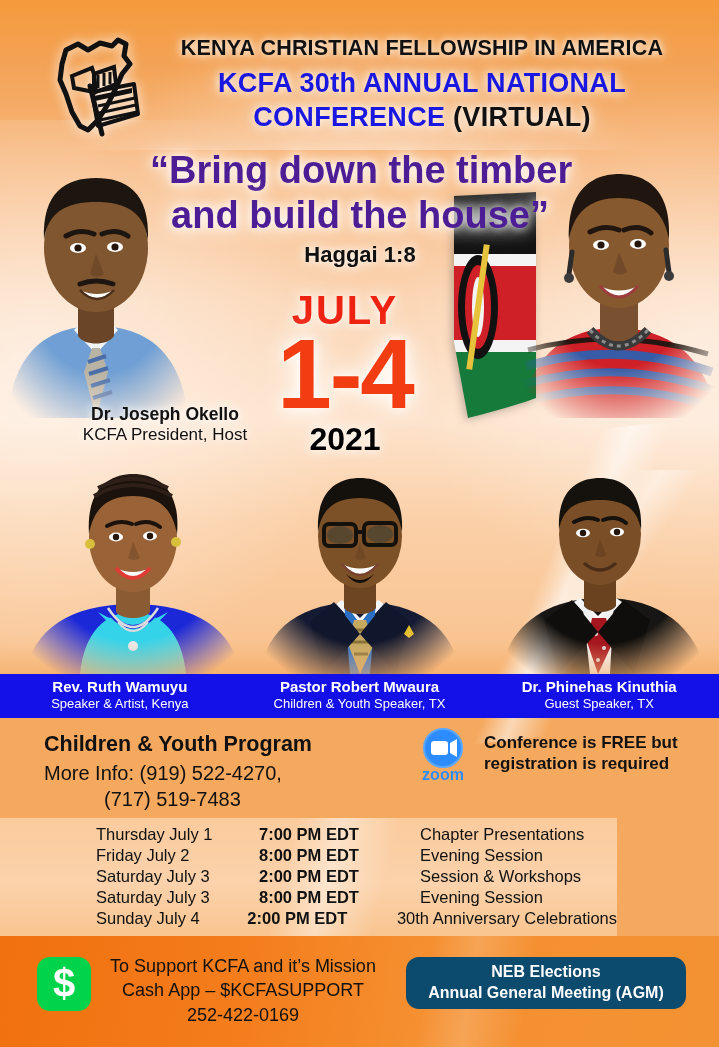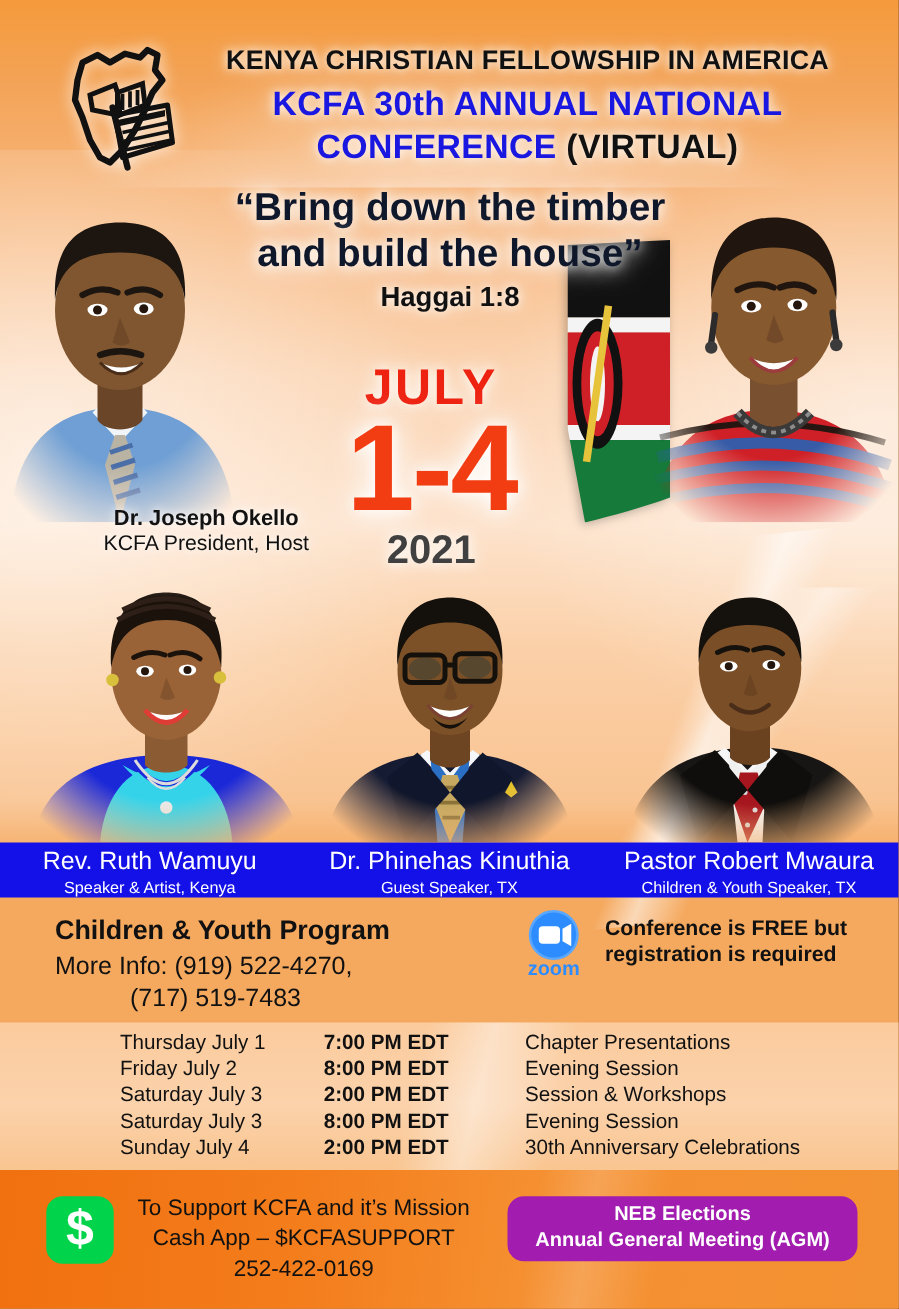--- a/index.html
+++ b/index.html
@@ -67,21 +67,21 @@
   .conf-line.l1{ top:46px; }
   .conf-line.l2{ top:80px; }
   .conf-line .virtual{ color:#111; }
 
   
   .theme{
     position:absolute; left:150px; top:148px; width:420px;
     text-align:center; z-index:6;
   }
   .theme .t-line{
-    font-size:31px; font-weight:bold; color:#0f172a; line-height:1.18;
+    font-size:38px; font-weight:bold; color:#4c1d95; line-height:1.18;
     text-shadow:0 0 9px rgba(255,255,255,.98), 0 0 18px rgba(255,255,255,.9), 0 0 26px rgba(255,255,255,.7);
     white-space:nowrap;
   }
   .theme .t-ref{
     margin-top:4px; font-size:22px; font-weight:bold; color:#111;
     text-shadow:0 0 8px rgba(255,255,255,.98), 0 0 16px rgba(255,255,255,.85);
   }
 
   
   .date-block{
@@ -91,21 +91,21 @@
   .date-month{
     font-size:40px; font-weight:bold; color:#ee2211; letter-spacing:2px;
     text-shadow:0 0 9px rgba(255,255,255,.98), 0 0 20px rgba(255,255,255,.88);
   }
   .date-days{
     font-size:98px; font-weight:bold; color:#f23c12; line-height:.92;
     letter-spacing:-2px; margin-top:-4px;
     text-shadow:0 0 10px rgba(255,255,255,.98), 0 0 22px rgba(255,255,255,.9), 0 0 34px rgba(255,255,255,.7);
   }
   .date-year{
-    margin-top:2px; font-size:32px; font-weight:bold; color:#404040;
+    margin-top:2px; font-size:32px; font-weight:bold; color:#000000;
     text-shadow:0 0 9px rgba(255,255,255,.98), 0 0 18px rgba(255,255,255,.85);
   }
 
   
   .flag{
     position:absolute; left:452px; top:192px; width:86px; height:230px;
     z-index:3; filter:drop-shadow(-2px 2px 4px rgba(0,0,0,.25));
   }
 
   
@@ -131,21 +131,21 @@
 
   .cap-okello{ left:0px; top:404px; width:330px; }
   .cap-ruto  { left:440px; top:404px; width:279px; }
 
   
   .blue-bar{
     position:absolute; left:0; top:674px; width:719px; height:44px;
     background:#1410e8; z-index:9; display:flex;
   }
   .blue-bar .cell{ flex:1; text-align:center; color:#fff; padding-top:4px; }
-  .blue-bar .nm{ font-size:20px; font-weight:normal; white-space:nowrap; }
+  .blue-bar .nm{ font-size:15px; font-weight:bold; white-space:nowrap; }
   .blue-bar .rl{ font-size:13px; white-space:nowrap; margin-top:1px; }
 
   
   .info-band{
     position:absolute; left:0; top:718px; width:641px; height:100px; z-index:6;
   }
   .cy-title{
     position:absolute; left:44px; top:14px;
     font-size:21.5px; font-weight:bold; color:#111; white-space:nowrap;
   }
@@ -164,21 +164,21 @@
   }
   .reg-url{
     position:absolute; left:408px; top:68px; width:305px;
     text-align:center; font-size:21px; font-weight:bold; color:#1a18e0;
     white-space:nowrap;
     text-shadow:0 0 6px rgba(255,255,255,.9);
   }
 
   
   .schedule{
-    position:absolute; left:0; top:818px; width:719px; height:118px; z-index:6;
+    position:absolute; left:0; top:818px; width:617px; height:118px; z-index:6;
     background:linear-gradient(180deg,#fbcb9d 0%, #fbd2ab 55%, #f9c590 100%);
   }
   .sch-stripe{
     position:absolute; inset:0; overflow:hidden;
     background:linear-gradient(104deg, rgba(255,255,255,0) 46%, rgba(255,255,255,.42) 53%, rgba(255,255,255,0) 62%);
   }
   .sch-row{
     position:relative; display:flex; align-items:center;
     height:21px; font-size:16.5px; color:#111; padding-left:96px;
   }
@@ -201,21 +201,21 @@
     background:#01d44a; border-radius:13px;
     display:flex; align-items:center; justify-content:center;
   }
   .cash-icon span{ color:#fff; font-size:40px; font-weight:bold; line-height:1; margin-top:-2px; }
   .support{
     position:absolute; left:98px; top:18px; width:290px;
     font-size:18px; color:#111; line-height:1.36; text-align:center;
   }
   .neb-box{
     position:absolute; left:406px; top:957px; width:280px; height:52px; z-index:8;
-    background:#a21caf; border-radius:13px;
+    background:#0c4a6e; border-radius:13px;
     display:flex; flex-direction:column; align-items:center; justify-content:center;
   }
   .neb-box div{ color:#fff; font-size:16px; font-weight:bold; line-height:1.3; white-space:nowrap; }
 </style>
 </head>
 <body>
 
 <div id="poster">
 
   <div class="bg-base"></div>
@@ -525,26 +525,26 @@
       </svg>
     </div>
   </div>
 
   <div class="blue-bar">
     <div class="cell">
       <div class="nm">Rev. Ruth Wamuyu</div>
       <div class="rl">Speaker &amp; Artist, Kenya</div>
     </div>
     <div class="cell">
+      <div class="nm">Pastor Robert Mwaura</div>
+      <div class="rl">Children &amp; Youth Speaker, TX</div>
+    </div>
+    <div class="cell">
       <div class="nm">Dr. Phinehas Kinuthia</div>
       <div class="rl">Guest Speaker, TX</div>
-    </div>
-    <div class="cell">
-      <div class="nm">Pastor Robert Mwaura</div>
-      <div class="rl">Children &amp; Youth Speaker, TX</div>
     </div>
   </div>
 
   <div class="info-band">
     <div class="cy-title">Children &amp; Youth Program</div>
     <div class="cy-info1">More Info: (919) 522-4270,</div>
     <div class="cy-info2">(717) 519-7483</div>
 
     <svg class="zoom-logo" viewBox="0 0 62 56">
       <circle cx="31" cy="20" r="19" fill="#2d8cff"></circle>

